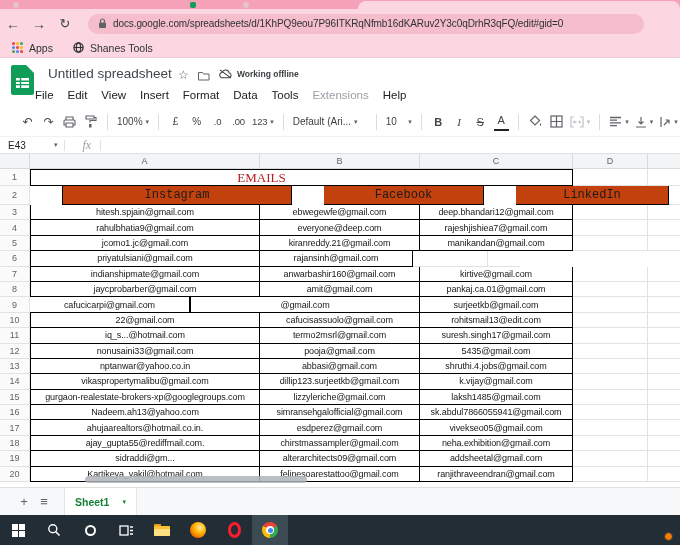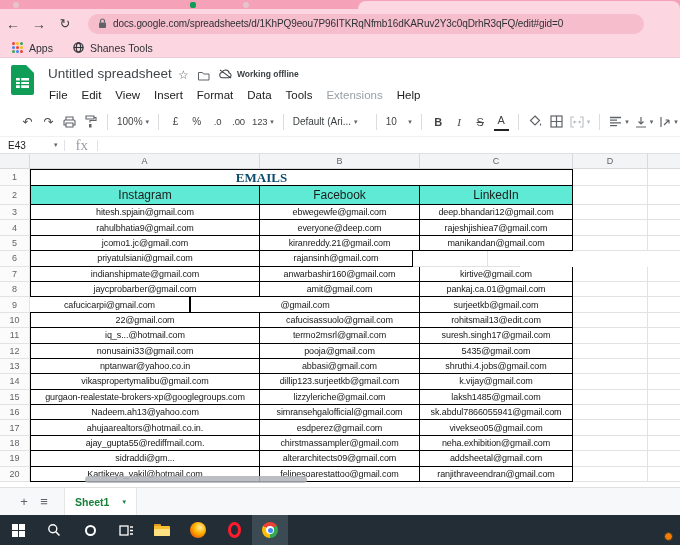--- a/index.html
+++ b/index.html
@@ -31,21 +31,21 @@
   .apps-grid i{width:3px;height:3px;border-radius:50%;display:block;}
 
   
   .gs-header{position:absolute;left:0;top:60px;width:680px;height:47px;background:#fff;}
   .gs-logo{position:absolute;left:11px;top:5px;width:23px;height:30px;}
   .gs-title{position:absolute;left:48px;top:6px;font-size:13.5px;color:#40464b;}
   .hdr-ico{position:absolute;top:8px;font-size:12px;color:#5f6368;}
   .star{left:178px;}
   .offline-wrap{position:absolute;left:219px;top:9px;display:flex;align-items:center;gap:5px;}
   .offline-txt{font-size:8.5px;font-weight:bold;color:#3c4043;}
-  .menubar{position:absolute;left:42px;top:27px;display:flex;}
+  .menubar{position:absolute;left:28px;top:27px;display:flex;}
   .menu-item{font-size:11.5px;color:#202124;padding:0 7px;line-height:17px;}
   .menu-item.disabled{color:#9aa0a6;}
 
   
   .toolbar{position:absolute;left:0;top:107px;width:680px;height:30px;background:#fff;
            display:flex;align-items:center;padding-left:20px;gap:6px;border-bottom:1px solid #f1f1f1;}
   .tbtn{min-width:15px;height:18px;display:flex;align-items:center;justify-content:center;
         font-size:10px;color:#444;gap:1px;}
   .tglyph{font-size:12px;color:#454a4e;}
   .tsep{width:1px;height:16px;background:#dadce0;margin:0 3px;}
@@ -59,45 +59,45 @@
            white-space:nowrap;overflow:hidden;}
   .disabled-ico svg *{stroke:#b9bdc2 !important;}
   .tbtn svg{display:block;}
 
   
   .fbar{position:absolute;left:0;top:137px;width:680px;height:17px;background:#fff;
         border-bottom:1px solid #dfe1e5;display:flex;align-items:center;}
   .namebox{width:52px;padding-left:8px;font-size:10px;color:#202124;}
   .fbar .caret{margin-right:6px;}
   .fvline{width:1px;height:11px;background:#e0e2e5;}
-  .fx{font-family:"Liberation Serif",serif;font-size:15px;color:#9aa0a6;
-      margin:0 9px 0 11px;}
+  .fx{font-family:"Liberation Serif",serif;font-style:italic;font-size:12px;color:#9aa0a6;
+      margin:0 9px 0 18px;}
 
   
   .grid{position:absolute;left:0;top:154px;width:680px;}
   .grow{display:flex;width:680px;}
   .c{flex:none;display:flex;align-items:center;justify-content:center;overflow:hidden;white-space:nowrap;}
   .w-num{width:30px;} .w-a{width:230px;} .w-b{width:160px;} .w-c{width:153px;}
   .w-d{width:75px;} .w-e{width:32px;} .w-merge{width:543px;}
   .hrow{height:15px;}
   .hcell{background:#f3f4f6;border-right:1px solid #d7d9dc;border-bottom:1px solid #d7d9dc;
          font-size:9px;color:#5f6368;}
   .hcell:last-child{border-right:none;}
   .num{background:#fbfbfc;border-right:1px solid #e2e2e2;border-bottom:1px solid #e2e2e2;
        font-size:9px;color:#5f6368;}
   .lite{border-right:1px solid #e2e2e2;border-bottom:1px solid #e2e2e2;background:#fff;}
   .lite.w-e{border-right:none;}
   .bcell{border-right:1px solid #000;border-bottom:1px solid #000;background:#fff;}
   .bfirst{border-left:1px solid #000;}
   .btop{border-top:1px solid #000;}
   .row-title{height:17px;}
-  .title-cell{font-family:"Liberation Serif",serif;font-weight:bold;font-size:13px;color:#0c4a6e;
+  .title-cell{font-family:"Liberation Serif",serif;font-weight:normal;font-size:13px;color:#b91c1c;
               padding-right:80px;}
   .row-head2{height:19px;}
-  .gheader{background:#5eead4;font-family:Liberation Sans, sans-serif;font-size:12px;color:#1c1c1c;}
+  .gheader{background:#c2410c;font-family:Liberation Mono, monospace;font-size:12px;color:#1c1c1c;margin-left:32px;}
   .drow{height:15.4px;}
   .dcell{font-size:9px;color:#181818;letter-spacing:-.1px;}
 
   .hscroll{position:absolute;left:85px;top:476px;width:222px;height:7px;border-radius:4px;
            background:rgba(175,179,183,.85);}
 
   
   .sheettabs{position:absolute;left:0;top:487px;width:680px;height:28px;background:#f7f8f9;
              border-top:1px solid #e0e0e0;display:flex;align-items:center;}
   .st-ico{width:20px;text-align:center;font-size:13px;color:#5f6368;}

